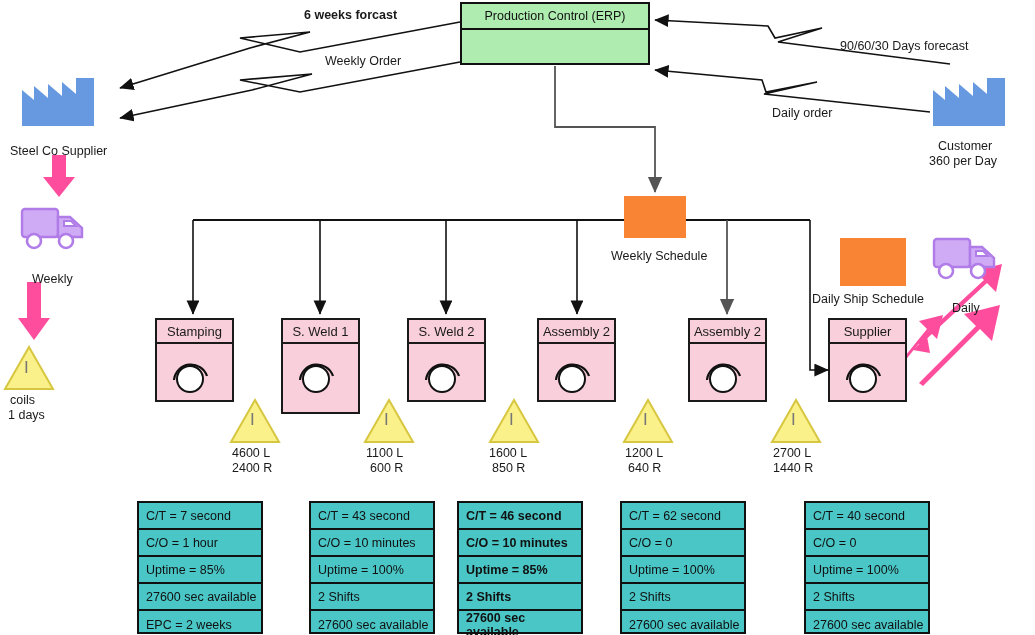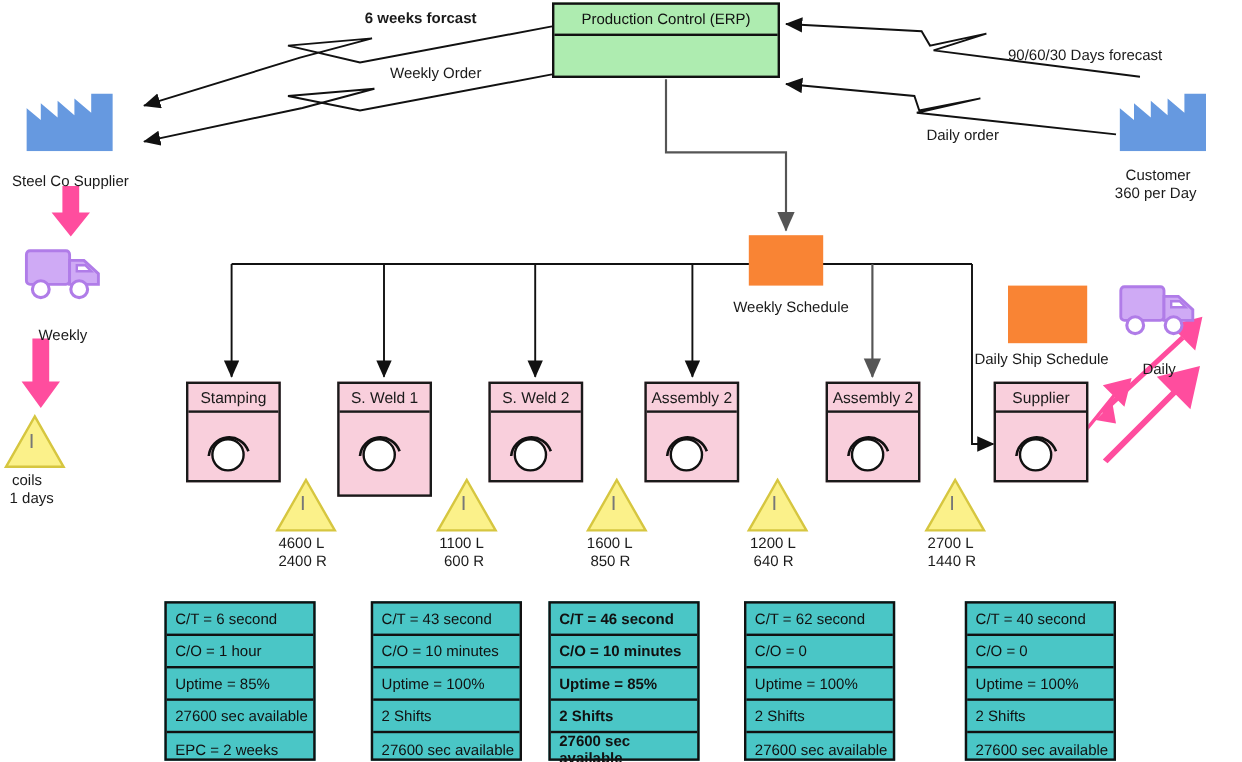--- a/index.html
+++ b/index.html
@@ -222,21 +222,21 @@
   <div class="lbl" style="left:628px;top:461px;">640 R</div>
 
   <svg class="inv" style="left:770px;top:398px;" viewBox="0 0 52 46">
     <polygon points="26,2 50,44 2,44" fill="#fbf18a" stroke="#d6c640" stroke-width="2"></polygon>
   </svg>
   <div class="lbl" style="left:791px;top:412px;font-size:17px;color:#777;">I</div>
   <div class="lbl" style="left:773px;top:446px;">2700 L</div>
   <div class="lbl" style="left:773px;top:461px;">1440 R</div>
 
   <div class="dbox" style="left:137px;top:501px;width:126px;height:133px;">
-    <div class="row">C/T = 6 second</div>
+    <div class="row">C/T = 7 second</div>
     <div class="row">C/O = 1 hour</div>
     <div class="row">Uptime = 85%</div>
     <div class="row">27600 sec available</div>
     <div class="row">EPC = 2 weeks</div>
   </div>
 
   <div class="dbox" style="left:309px;top:501px;width:126px;height:133px;">
     <div class="row">C/T = 43 second</div>
     <div class="row">C/O = 10 minutes</div>
     <div class="row">Uptime = 100%</div>

